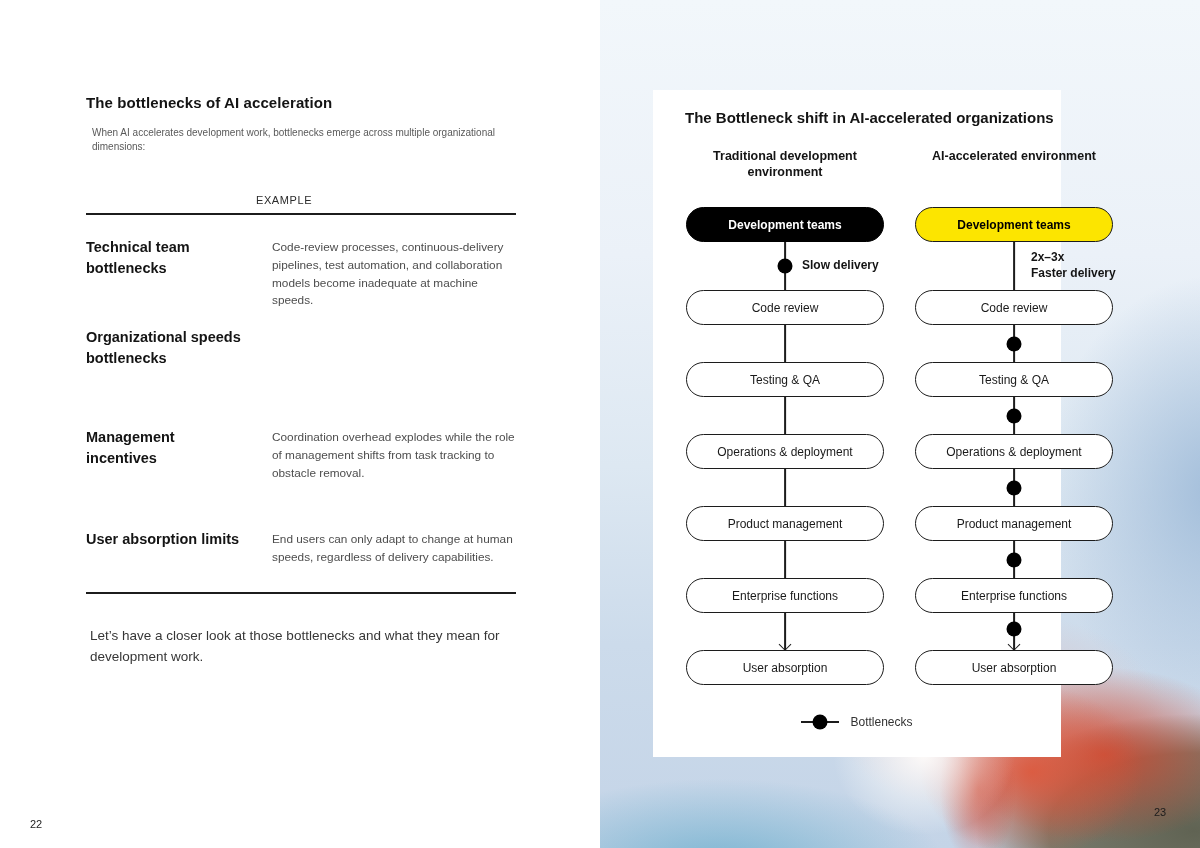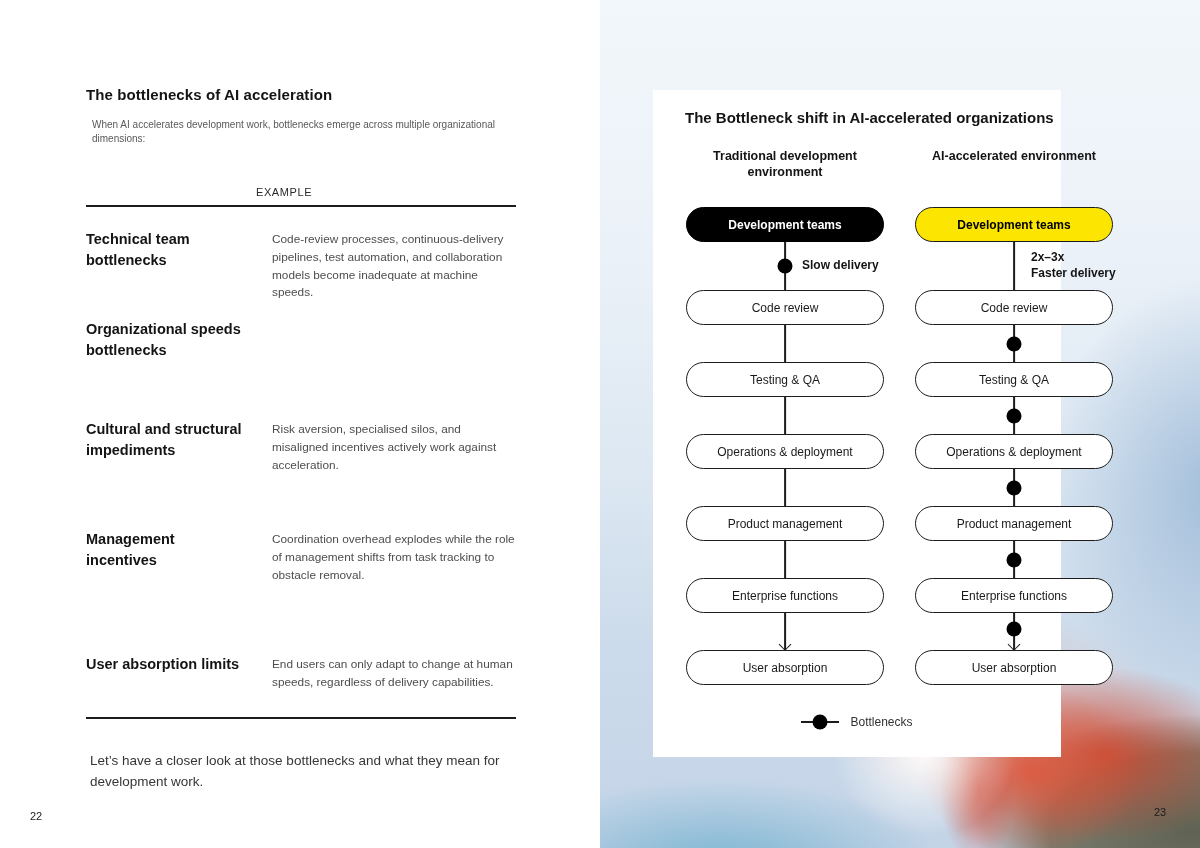--- a/index.html
+++ b/index.html
@@ -1,31 +1,31 @@
 <!DOCTYPE html>
 <html><head>
 <meta charset="utf-8">
 <style>
   * { margin:0; padding:0; box-sizing:border-box; }
   html,body { width:1200px; height:848px; overflow:hidden; background:#fff;
               font-family:"Liberation Sans", sans-serif; }
   .spread { position:relative; width:1200px; height:848px; }
 
   
-  .page-left { position:absolute; left:0; top:4px; width:600px; height:835px; background:#ffffff; }
+  .page-left { position:absolute; left:0; top:12px; width:600px; height:835px; background:#ffffff; }
   .left-content { position:absolute; left:86px; top:82px; width:430px; }
   .lp-title { font-size:15px; font-weight:bold; color:#141414; letter-spacing:.1px; margin-bottom:15px; }
   .lp-intro { font-size:10px; line-height:1.42; color:#595959; margin-bottom:40px;margin-left:6px; }
   .tbl-header { font-size:11px; letter-spacing:.6px; color:#2b2b2b; padding-left:170px; margin-bottom:7px; }
   .rule { border-top:2px solid #1c1c1c; width:100%; }
   .rows { padding-top:22px; }
   .row { display:grid; grid-template-columns:162px 1fr; column-gap:24px; }
   .row-term { font-size:14.5px; font-weight:bold; color:#141414; line-height:1.45; }
   .row-example { font-size:11.8px; color:#4d4d4d; line-height:1.5; padding-top:2px; }
-  .mh1{min-height:90px;} .mh2{min-height:100px;} .mh3{min-height:110px;} .mh4{min-height:102px;} .mh5{min-height:63px;margin-top:23px;}
+  .mh1{min-height:90px;} .mh2{min-height:100px;} .mh3{min-height:110px;} .mh4{min-height:102px;} .mh5{min-height:63px;}
   .closing { margin-top:32px; margin-left:4px; font-size:13.5px; color:#363636; line-height:1.5; width:424px; }
   .pagenum { position:absolute; font-size:11px; color:#1c1c1c; }
   .pn-left { left:30px; top:806px; }
 
   
   .page-right { position:absolute; left:600px; top:0; width:600px; height:848px;
     background:
       radial-gradient(ellipse 130px 115px at 54% 89%, rgba(255,252,250,.95) 0%, rgba(255,252,250,0) 70%),
       radial-gradient(ellipse 55px 110px at 63% 93%, rgba(205,65,42,.65) 0%, rgba(205,65,42,0) 70%),
       radial-gradient(ellipse 155px 120px at 72% 91%, rgba(222,88,60,.9) 0%, rgba(222,88,60,0) 72%),
@@ -86,24 +86,20 @@
       <div class="tbl-header">EXAMPLE</div>
       <div class="rule"></div>
 
       <div class="rows">
         <div class="row mh1">
           <div class="row-term">Technical team bottlenecks</div>
           <div class="row-example">Code-review processes, continuous-delivery pipelines, test automation, and collaboration models become inadequate at machine speeds.</div>
         </div>
         <div class="row mh2">
           <div class="row-term">Organizational speeds bottlenecks</div>
-        </div>
-        <div class="row mh3">
-          <div class="row-term">Cultural and structural impediments</div>
-          <div class="row-example">Risk aversion, specialised silos, and misaligned incentives actively work against acceleration.</div>
         </div>
         <div class="row mh4">
           <div class="row-term">Management incentives</div>
           <div class="row-example">Coordination overhead explodes while the role of management shifts from task tracking to obstacle removal.</div>
         </div>
         <div class="row mh5">
           <div class="row-term">User absorption limits</div>
           <div class="row-example">End users can only adapt to change at human speeds, regardless of delivery capabilities.</div>
         </div>
       </div>

